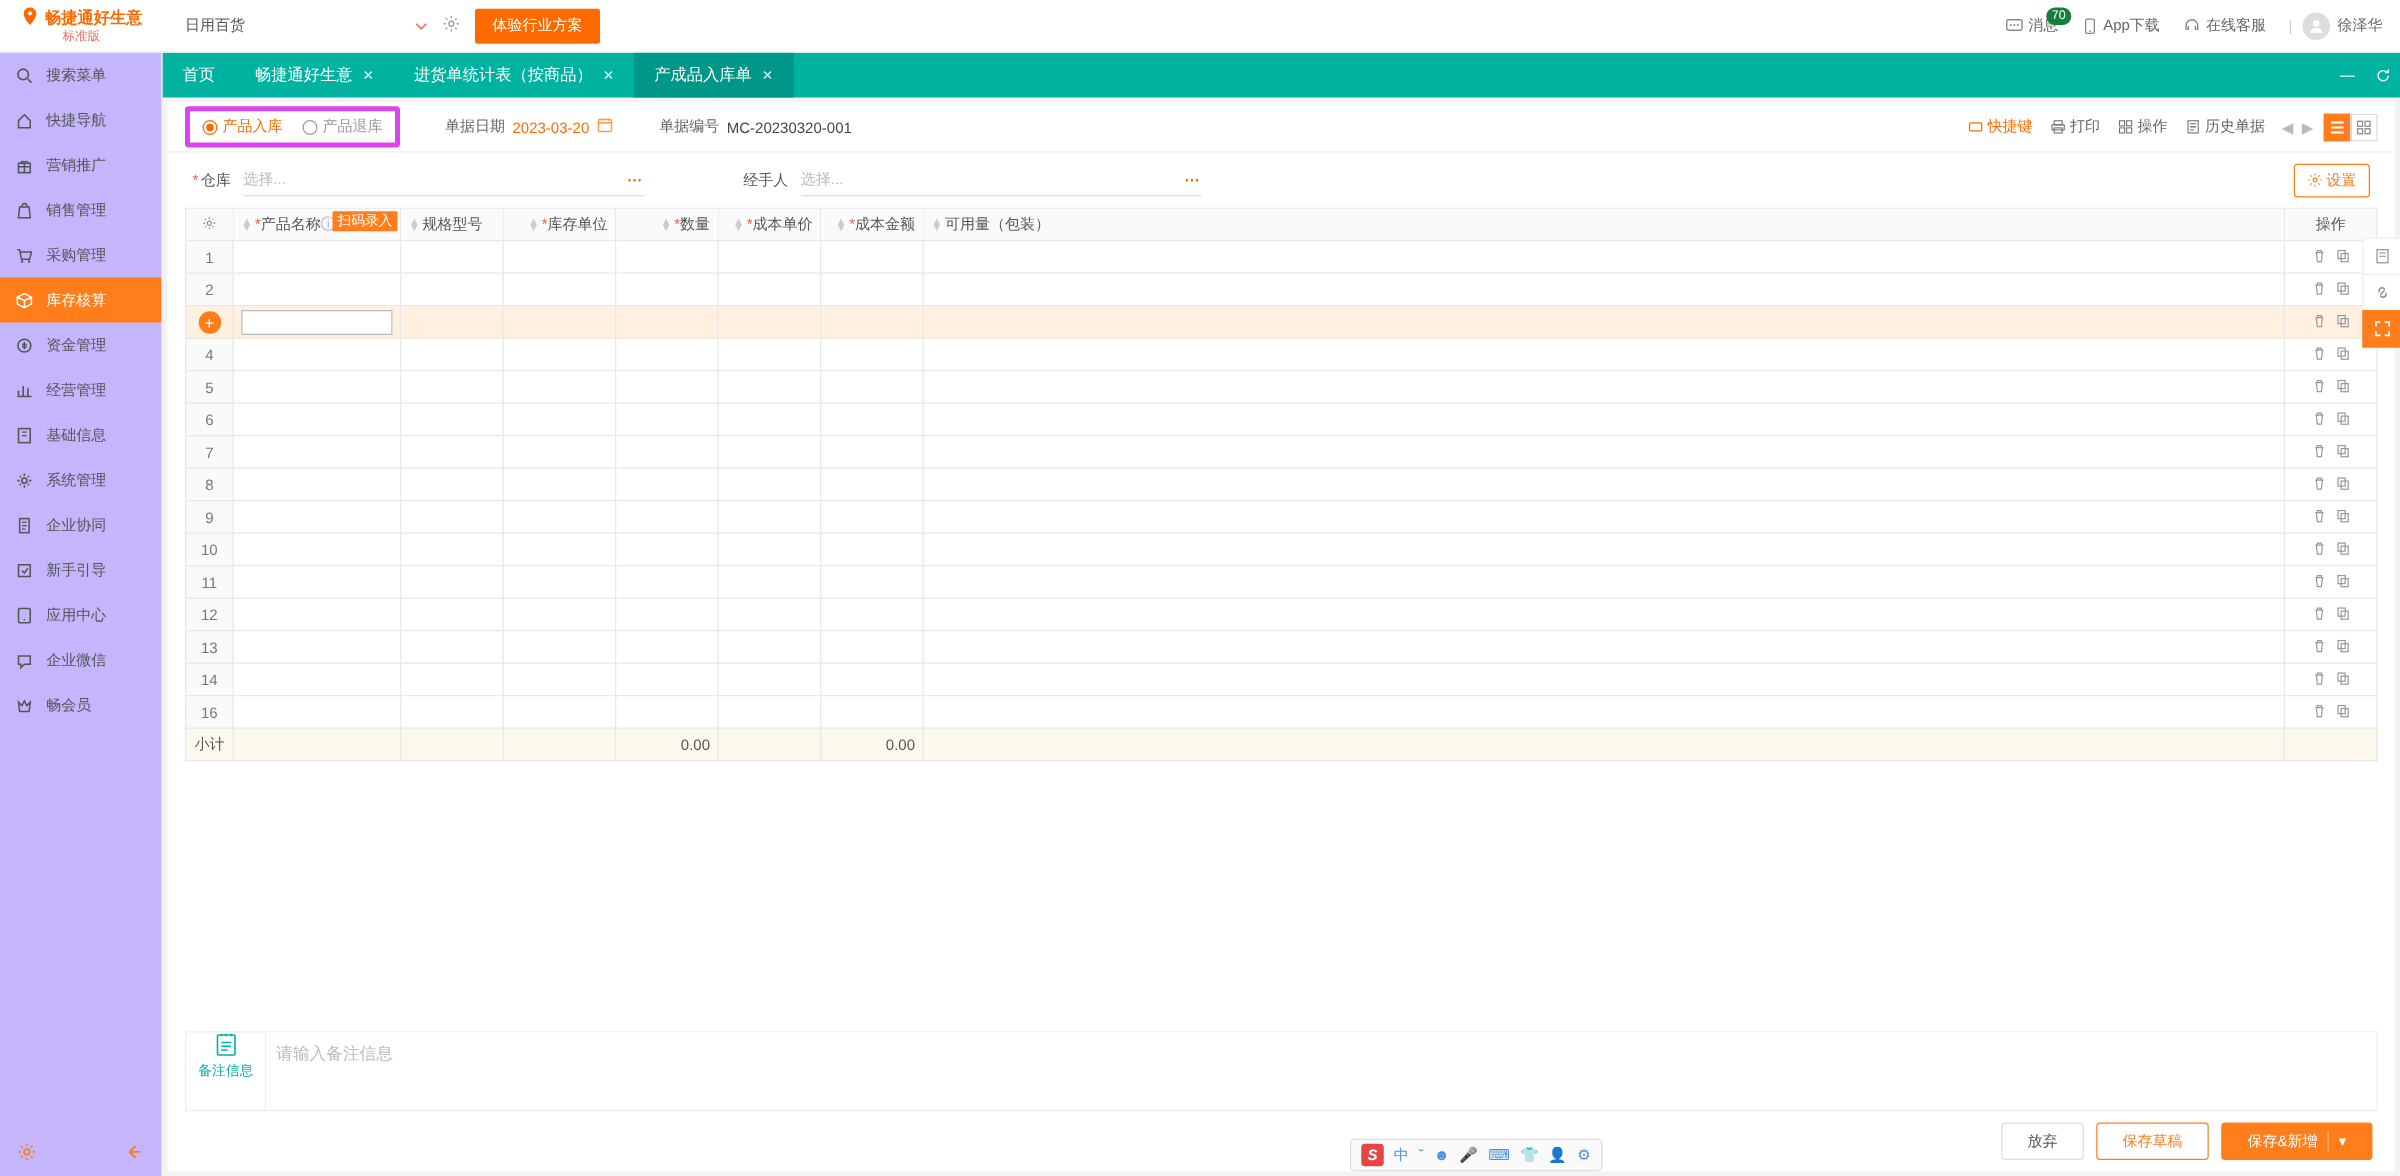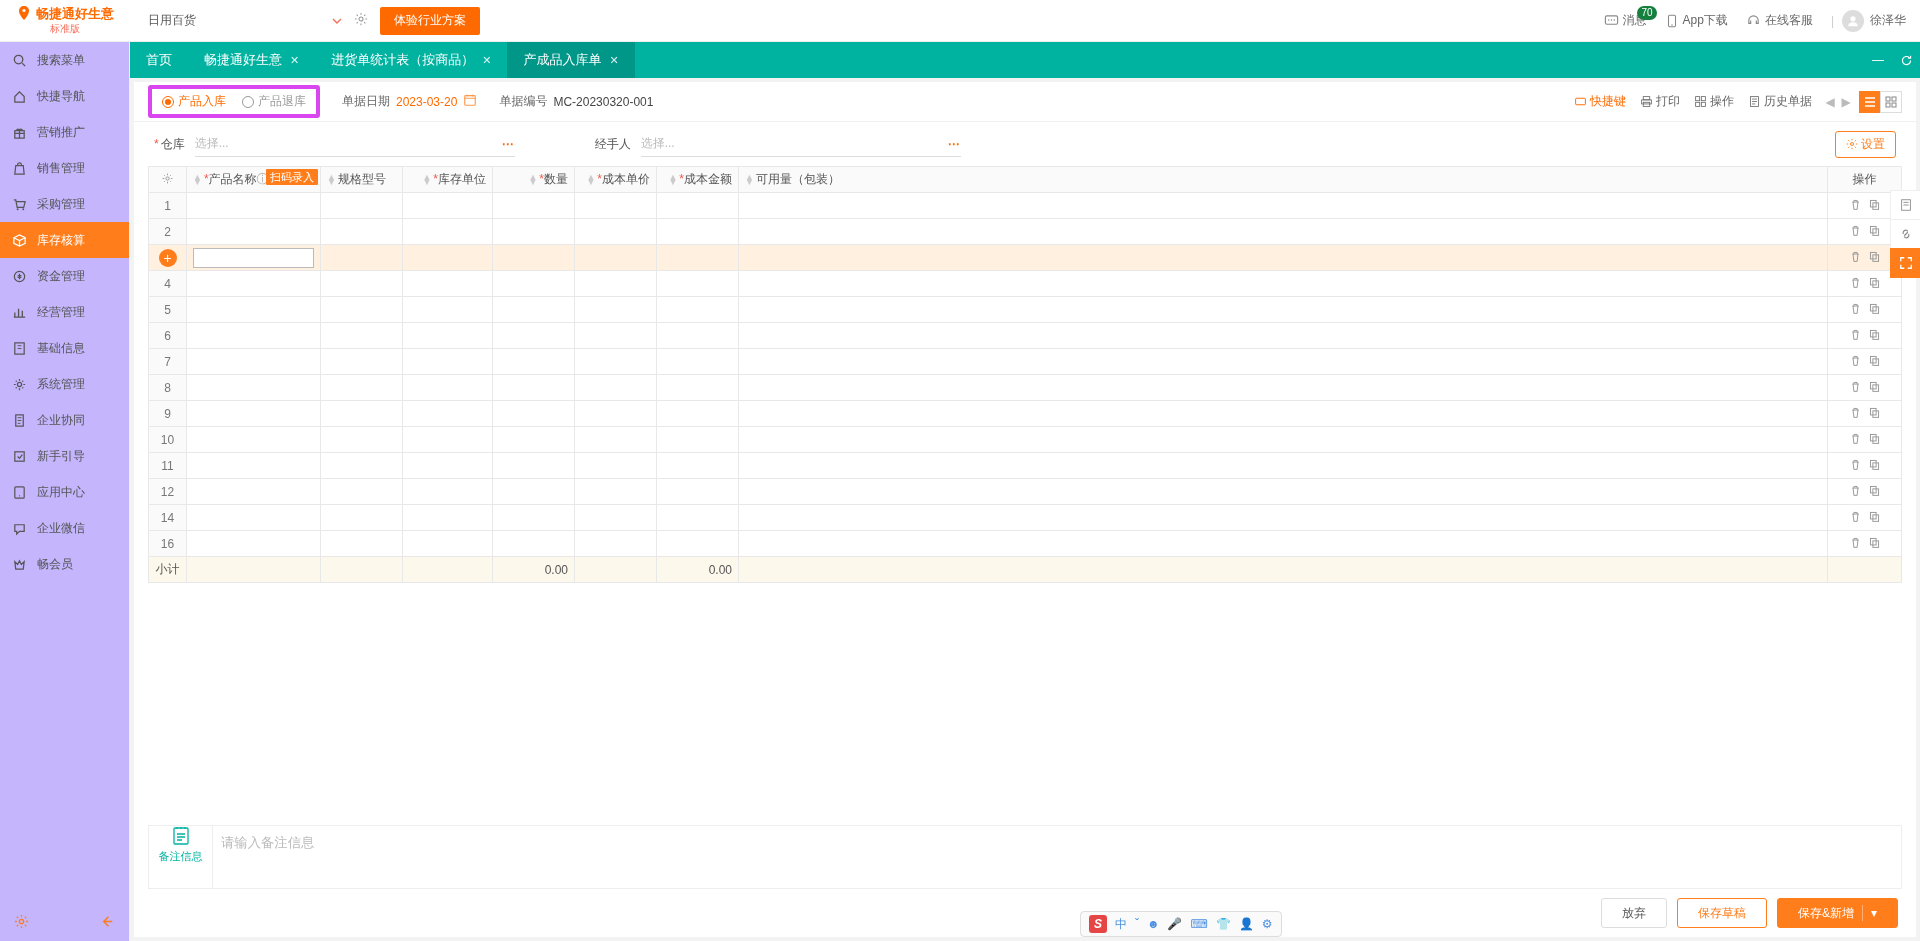--- a/index.html
+++ b/index.html
@@ -44,21 +44,21 @@
 .tabs-ctrl { width: 28px; height: 36px; display: flex; align-items: center; justify-content: center; cursor: pointer; }
 
 
 .doc { background: #fff; margin: 4px; display: flex; flex-direction: column; flex: 1; overflow: hidden; }
 .doc-hdr { display: flex; align-items: center; height: 40px; padding: 0 14px; border-bottom: 1px solid #f0f0f0; }
 .radio-group { display: flex; align-items: center; border: 4px solid #d946ef; border-radius: 3px; padding: 2px; justify-content: flex-end; }
 .radio-opt { display: flex; align-items: center; padding: 2px 8px; color: #999; cursor: pointer; font-size: 12px; }
 .radio-opt.on { color: #ff6a00; }
 .radio-dot { width: 12px; height: 12px; border-radius: 50%; border: 1px solid currentColor; margin-right: 4px; display: inline-flex; align-items: center; justify-content: center; }
 .radio-opt.on .radio-dot::after { content: ""; width: 6px; height: 6px; border-radius: 50%; background: #ff6a00; }
-.hdr-label { margin-left: 22px; color: #666; }
+.hdr-label { margin-left: 36px; color: #666; }
 .hdr-value { margin-left: 6px; color: #ff6a00; }
 .hdr-value.dark { color: #444; }
 .hdr-cal { margin-left: 6px; color: #ff9a4d; cursor: pointer; }
 .hdr-spacer { flex: 1; }
 .hdr-btn { display: flex; align-items: center; color: #666; margin-left: 14px; cursor: pointer; }
 .hdr-btn.orange { color: #ff6a00; }
 .hdr-btn svg { margin-right: 3px; }
 .hdr-nav { display: flex; align-items: center; margin-left: 10px; }
 .hdr-nav span { width: 16px; text-align: center; color: #bbb; cursor: pointer; }
 .view-toggle { display: flex; margin-left: 6px; }
@@ -670,20 +670,36 @@
                   <td></td>
                   <td></td>
                   <td style="text-align:center;"><span class="op-icon"><svg width="13" height="13" viewBox="0 0 16 16">
                         <path d="M4 5h8M6 5V3h4v2M5 5l1 9h4l1-9" fill="none" stroke="currentColor" stroke-width="1.2"></path>
                       </svg></span><span class="op-icon"><svg width="13" height="13" viewBox="0 0 16 16">
                         <rect x="3" y="3" width="7" height="8" fill="none" stroke="currentColor" stroke-width="1.2"></rect>
                         <rect x="6" y="6" width="7" height="8" fill="none" stroke="currentColor" stroke-width="1.2"></rect>
                       </svg></span></td>
                 </tr>
                 <tr>
+                  <td class="col-idx">13</td>
+                  <td></td>
+                  <td></td>
+                  <td></td>
+                  <td></td>
+                  <td></td>
+                  <td></td>
+                  <td></td>
+                  <td style="text-align:center;"><span class="op-icon"><svg width="13" height="13" viewBox="0 0 16 16">
+                        <path d="M4 5h8M6 5V3h4v2M5 5l1 9h4l1-9" fill="none" stroke="currentColor" stroke-width="1.2"></path>
+                      </svg></span><span class="op-icon"><svg width="13" height="13" viewBox="0 0 16 16">
+                        <rect x="3" y="3" width="7" height="8" fill="none" stroke="currentColor" stroke-width="1.2"></rect>
+                        <rect x="6" y="6" width="7" height="8" fill="none" stroke="currentColor" stroke-width="1.2"></rect>
+                      </svg></span></td>
+                </tr>
+                <tr>
                   <td class="col-idx">14</td>
                   <td></td>
                   <td></td>
                   <td></td>
                   <td></td>
                   <td></td>
                   <td></td>
                   <td></td>
                   <td style="text-align:center;"><span class="op-icon"><svg width="13" height="13" viewBox="0 0 16 16">
                         <path d="M4 5h8M6 5V3h4v2M5 5l1 9h4l1-9" fill="none" stroke="currentColor" stroke-width="1.2"></path>

